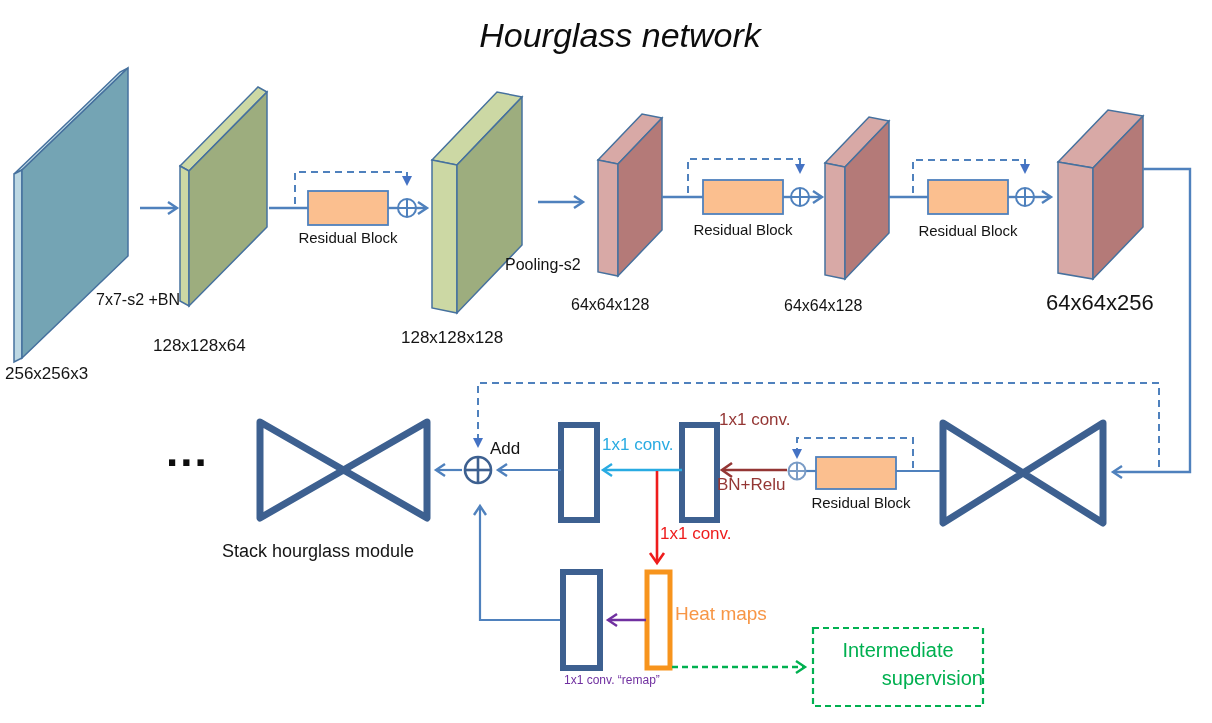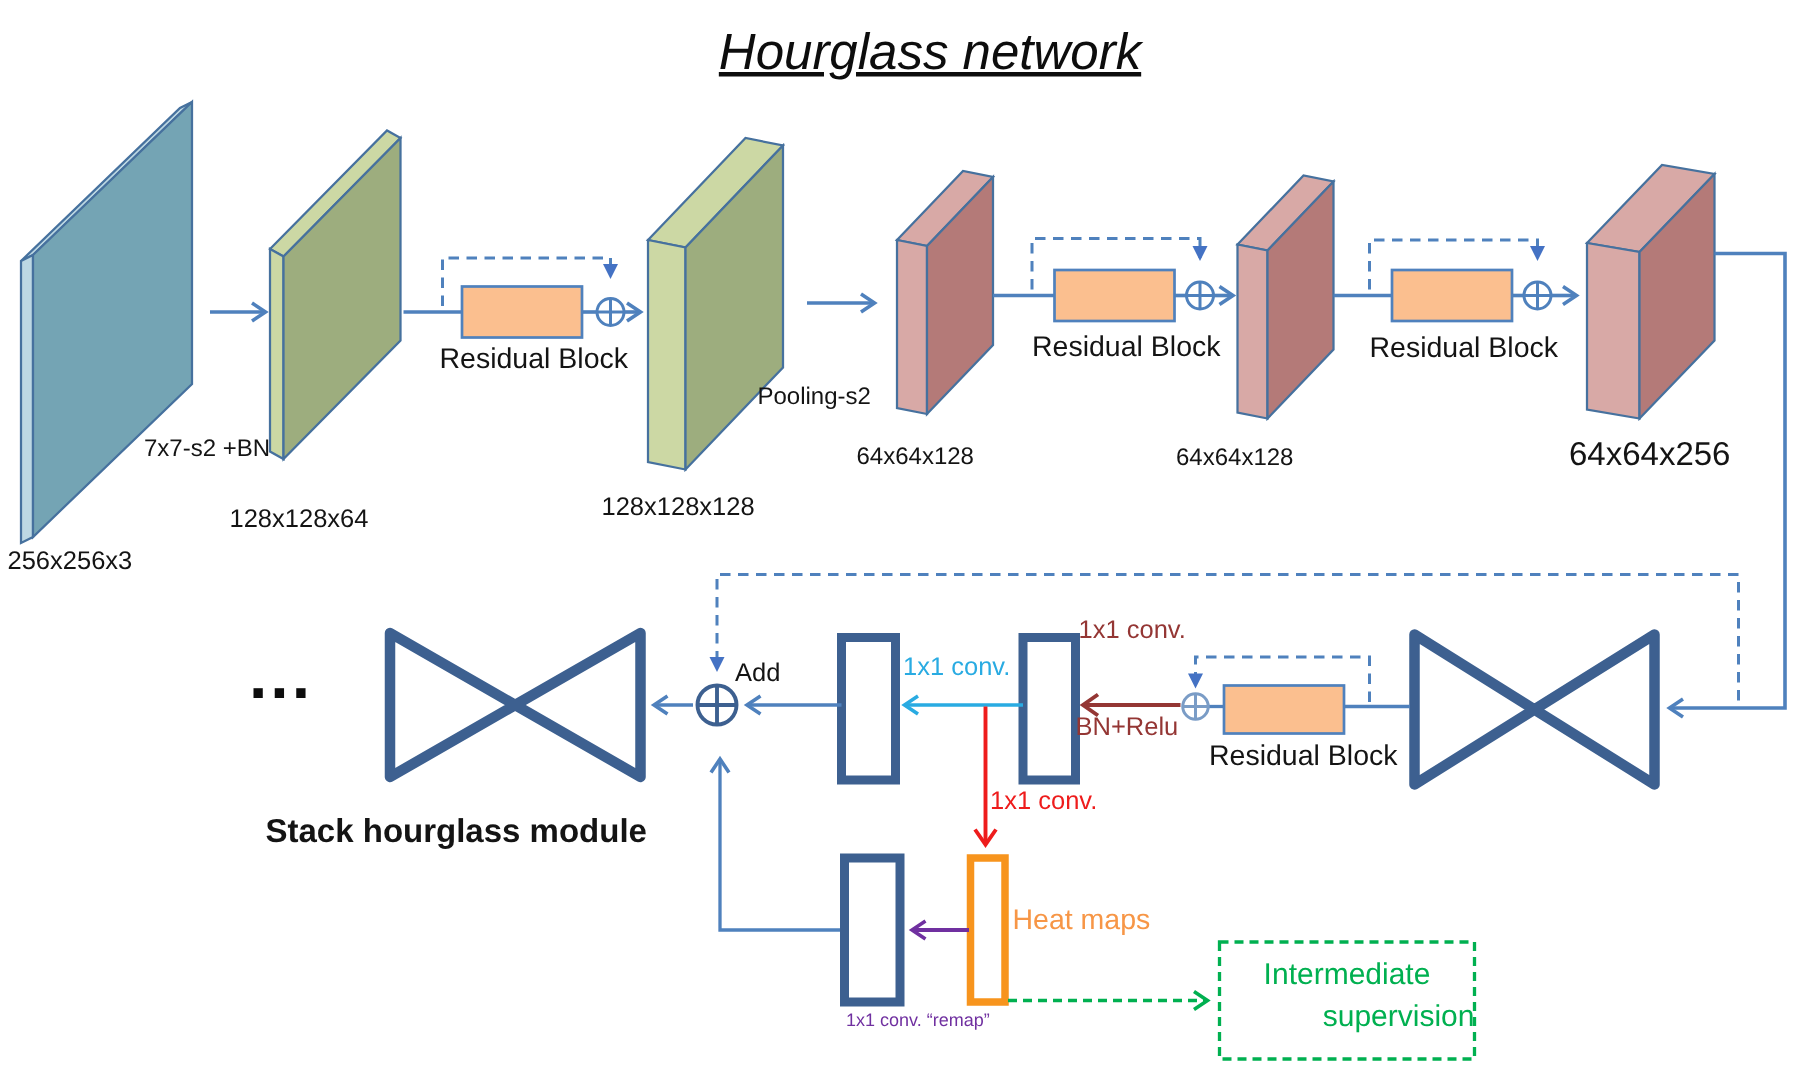--- a/index.html
+++ b/index.html
@@ -1,30 +1,30 @@
 <!DOCTYPE html>
 <html><head>
 <meta charset="utf-8">
 <style>
   html,body{margin:0;padding:0;background:#ffffff;}
   #stage{position:relative;width:1212px;height:723px;background:#ffffff;overflow:hidden;
          font-family:"Liberation Sans",sans-serif;}
   #stage svg{position:absolute;left:0;top:0;}
   .lbl{position:absolute;color:#141414;white-space:nowrap;line-height:1.15;
        font-family:"Liberation Sans",sans-serif;}
-  .title{font-size:34px;font-style:italic;text-align:center;color:#0d0d0d;text-decoration:underline;}
+  .title{font-size:34px;font-style:italic;text-align:center;color:#0d0d0d;}
   .dim{font-size:17px;}
-  .small{font-size:19px;text-align:center;}
+  .small{font-size:15px;text-align:center;}
   .c-cyan{color:#29abe2;}
   .c-dred{color:#943634;}
   .c-red{color:#ee1c1c;}
   .c-purple{color:#7030a0;}
   .c-green{color:#00b050;}
   .c-orange{color:#f79646;}
-  .stack{font-size:22px;font-weight:bold;}
+  .stack{font-size:18px;font-weight:normal;margin-left:45px;}
   .dots{font-size:44px;font-weight:bold;letter-spacing:2px;color:#0d0d0d;}
 </style>
 </head>
 <body>
 
 <div id="stage">
 
 <svg width="1212" height="723" viewBox="0 0 1212 723">
   <defs>
     <marker id="m-open-blue" markerUnits="userSpaceOnUse" markerWidth="18" markerHeight="18" refX="11" refY="8" orient="auto">

